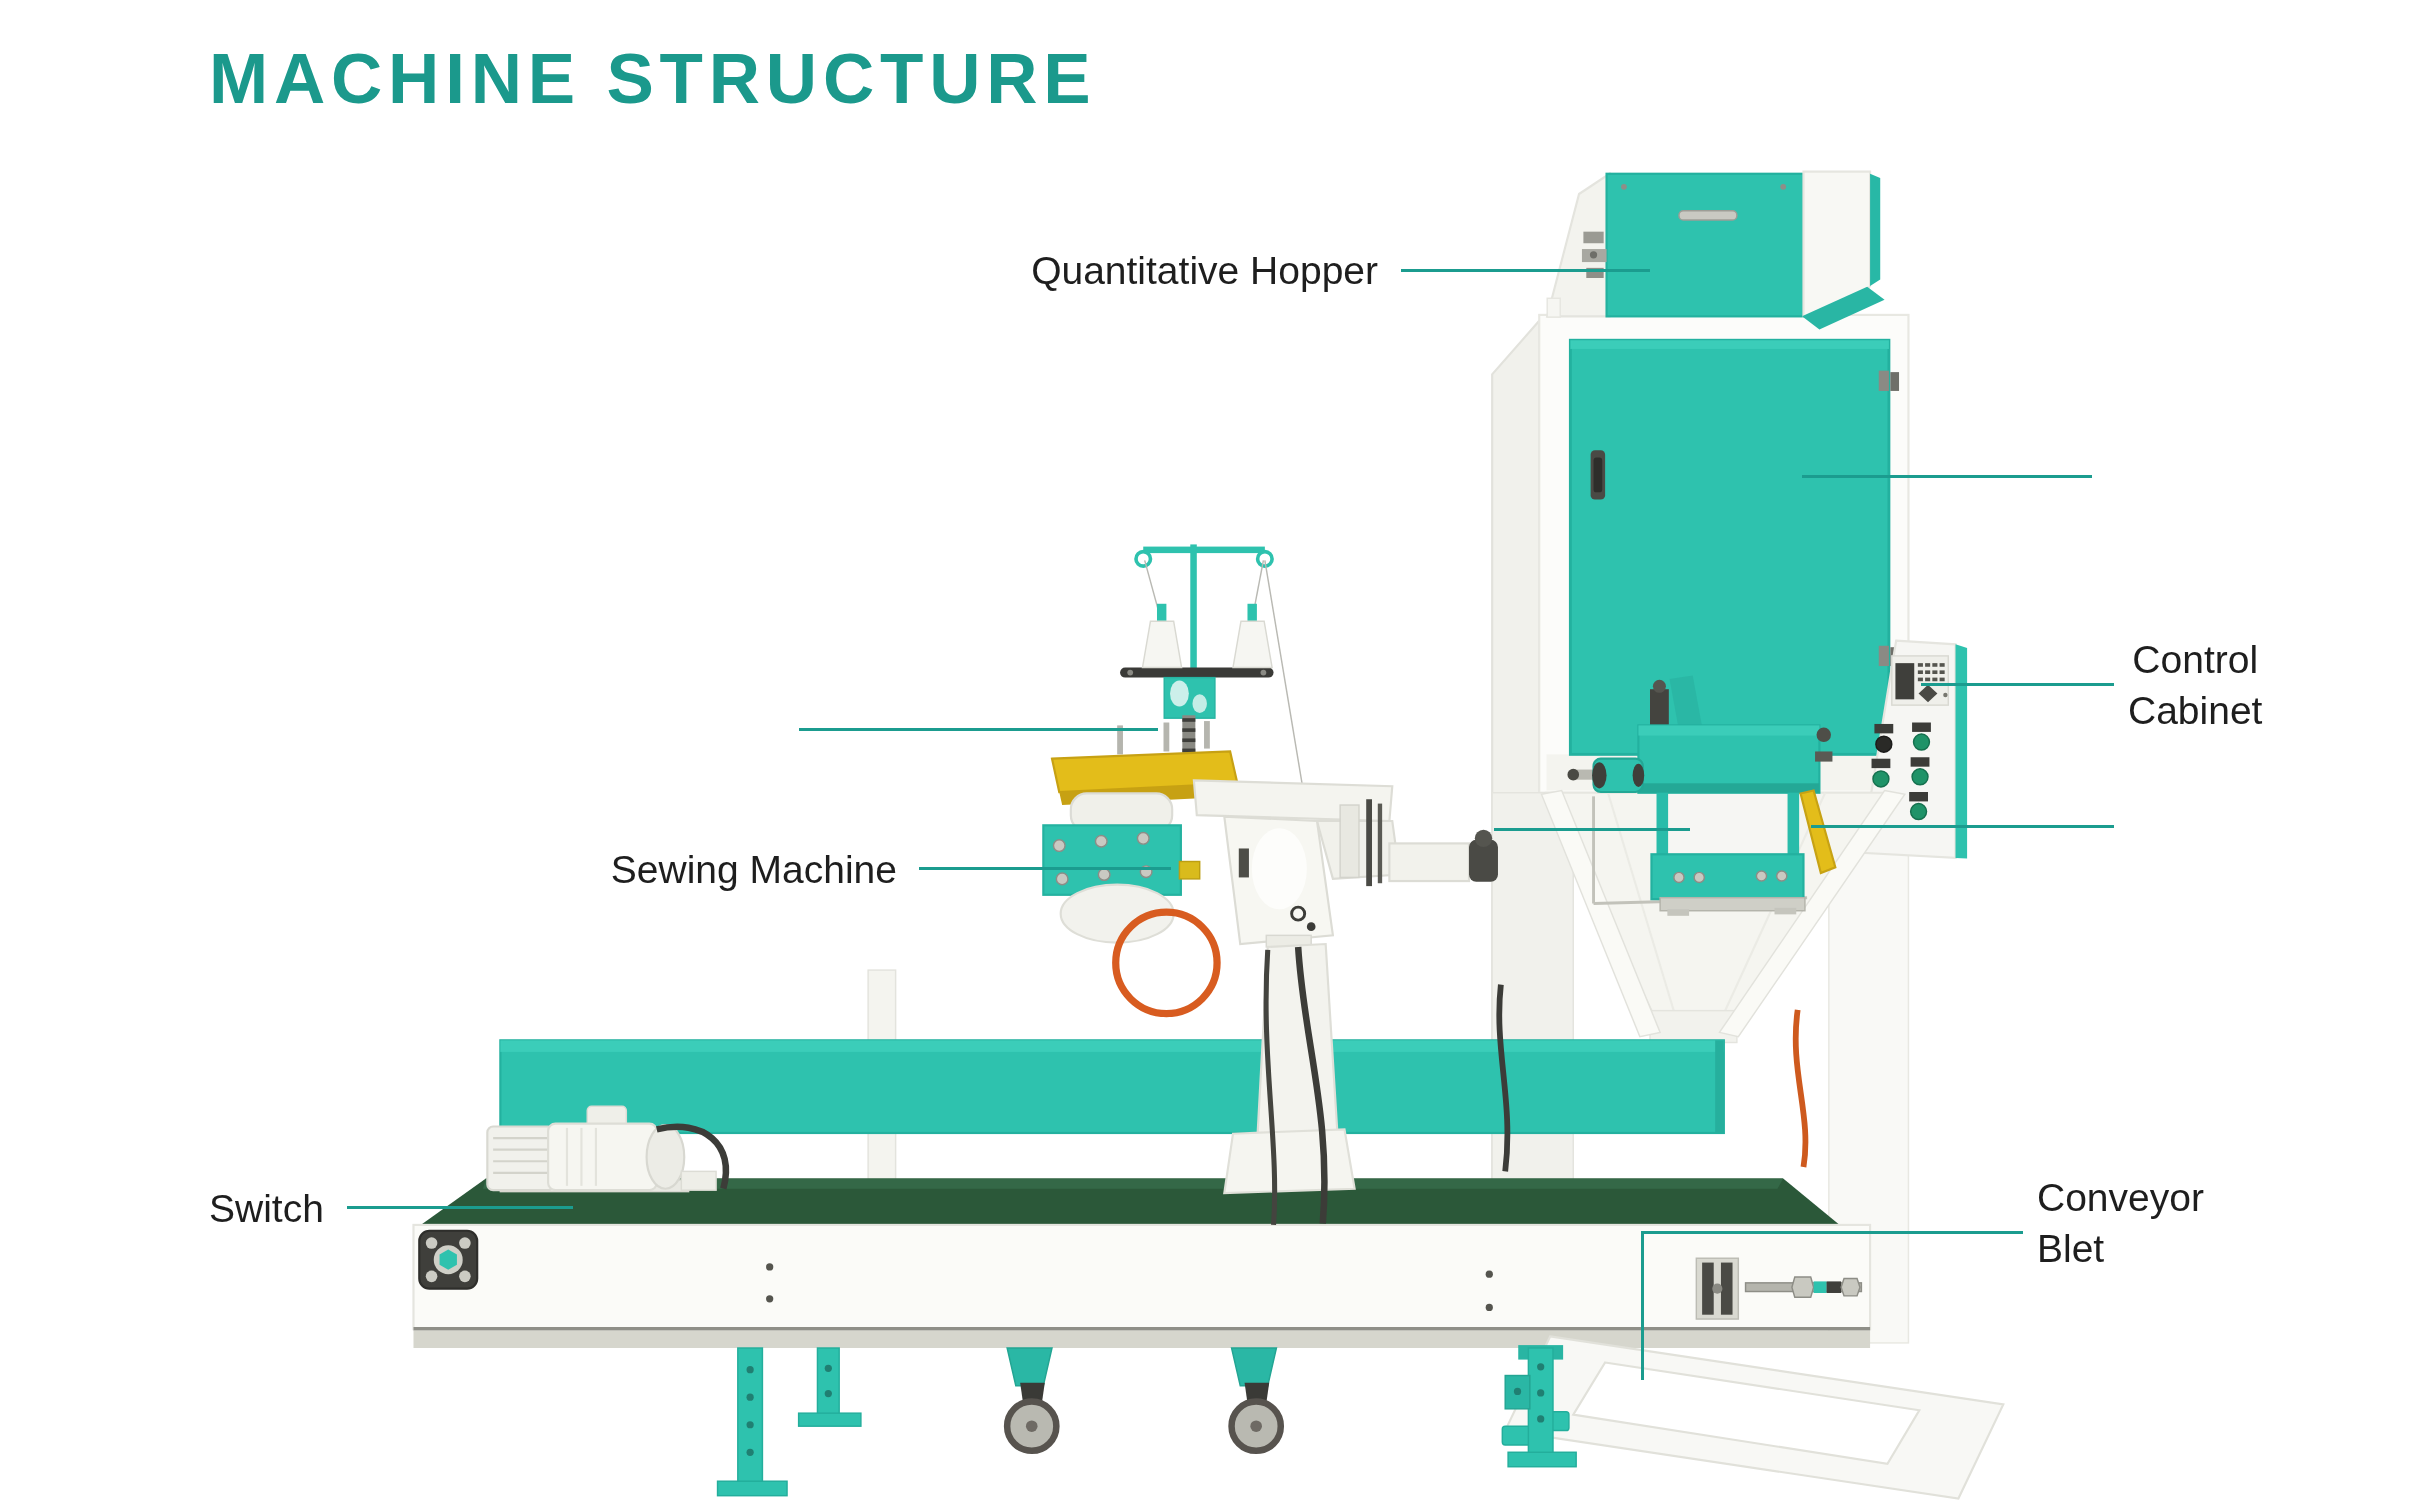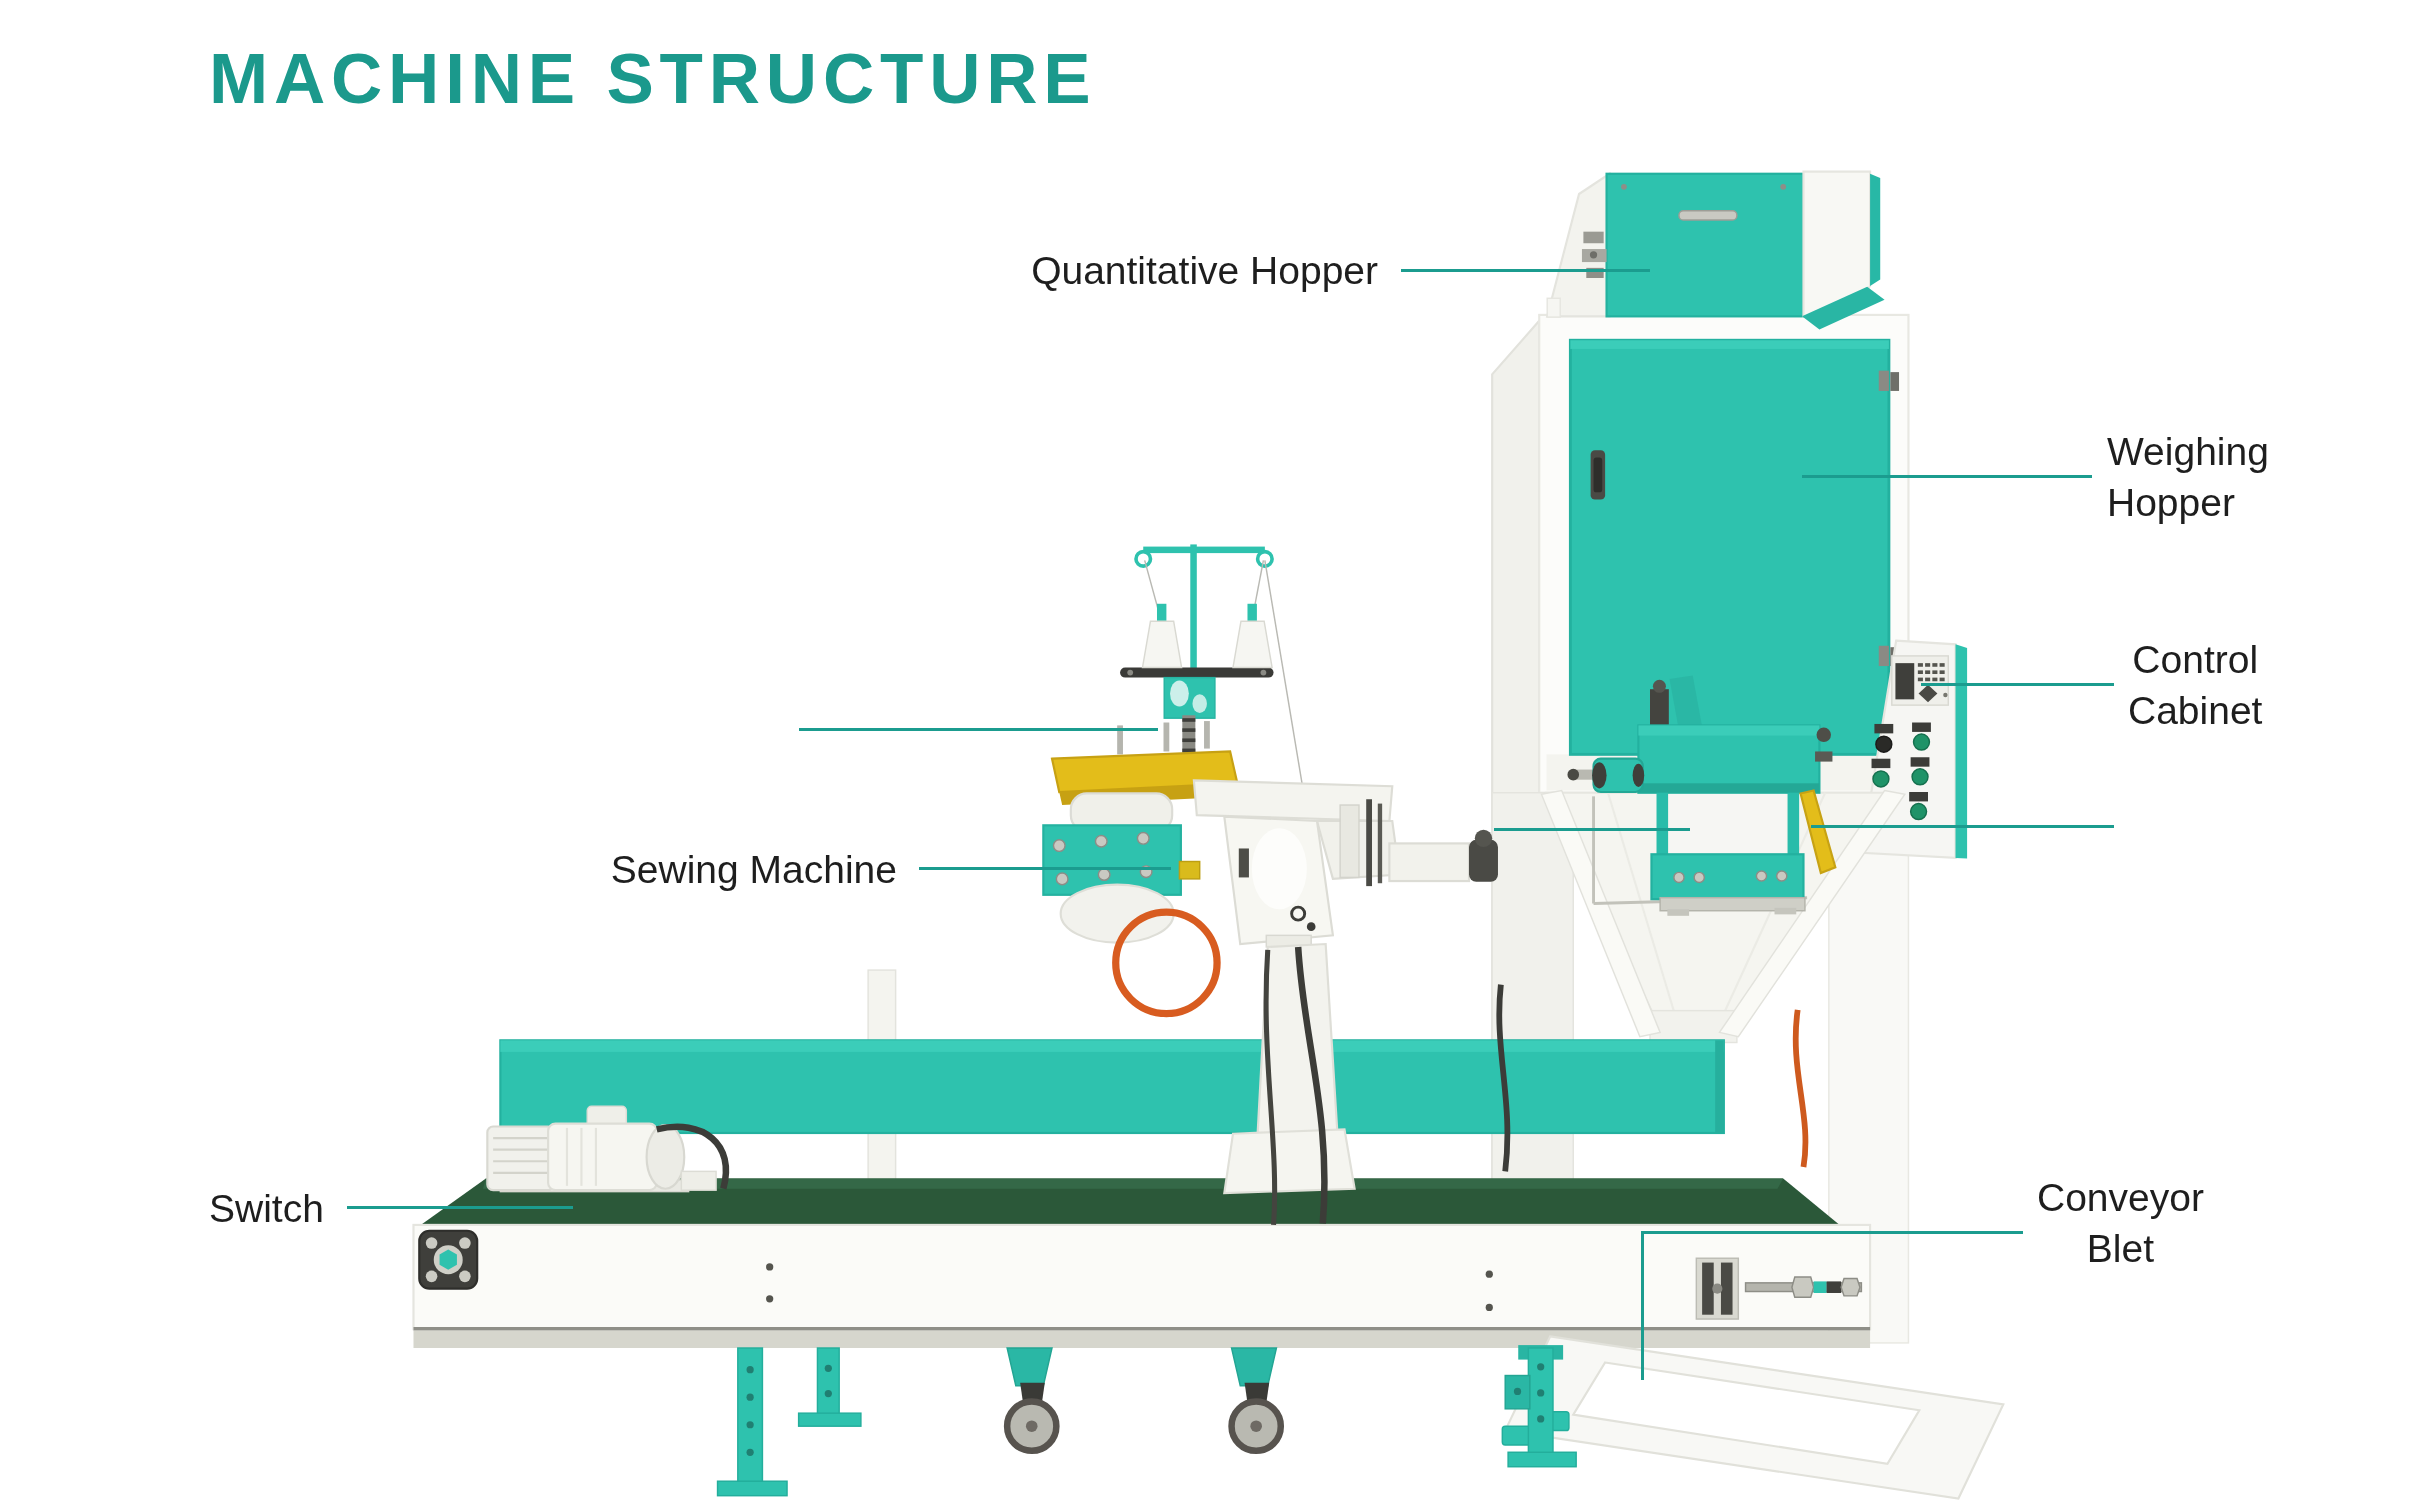--- a/index.html
+++ b/index.html
@@ -325,39 +325,37 @@
       <path d="M1742,1308 C1750,1440 1788,1540 1776,1690" fill="none" stroke="#3c3c38" stroke-width="9"></path>
       <path d="M1700,1312 C1690,1460 1716,1580 1708,1692" fill="none" stroke="#44443f" stroke-width="7"></path>
     </g>
   </svg>
 
   <div class="page-title">MACHINE STRUCTURE</div>
 
   <div class="callout r" style="right:1072px;top:245px;">Quantitative Hopper</div>
   <div class="leader" style="left:1364px;top:269px;width:249px;"></div>
 
-  <div class="callout" style="left:2070px;top:426px;">Weighing
-Hopper</div>
   <div class="leader" style="left:1765px;top:475px;width:290px;"></div>
 
   <div class="callout" style="left:2091px;top:634px;text-align:center;">Control
 Cabinet</div>
   <div class="leader" style="left:1884px;top:683px;width:193px;"></div>
 
   <div class="leader" style="left:1774px;top:825px;width:303px;"></div>
 
   <div class="leader" style="left:1457px;top:828px;width:196px;"></div>
 
   <div class="leader" style="left:762px;top:728px;width:359px;"></div>
 
   <div class="callout r" style="right:1553px;top:844px;">Sewing Machine</div>
   <div class="leader" style="left:882px;top:867px;width:252px;"></div>
 
   <div class="callout" style="left:172px;top:1183px;">Switch</div>
   <div class="leader" style="left:310px;top:1206px;width:226px;"></div>
 
-  <div class="callout" style="left:2000px;top:1172px;text-align:center;">Conveyor
+  <div class="callout" style="left:2000px;top:1172px;">Conveyor
 Blet</div>
   <div class="leader" style="left:1604px;top:1231px;width:382px;"></div>
   <div class="leader v" style="left:1604px;top:1231px;height:149px;"></div>
 
 </div>
 
 
 </body></html>

